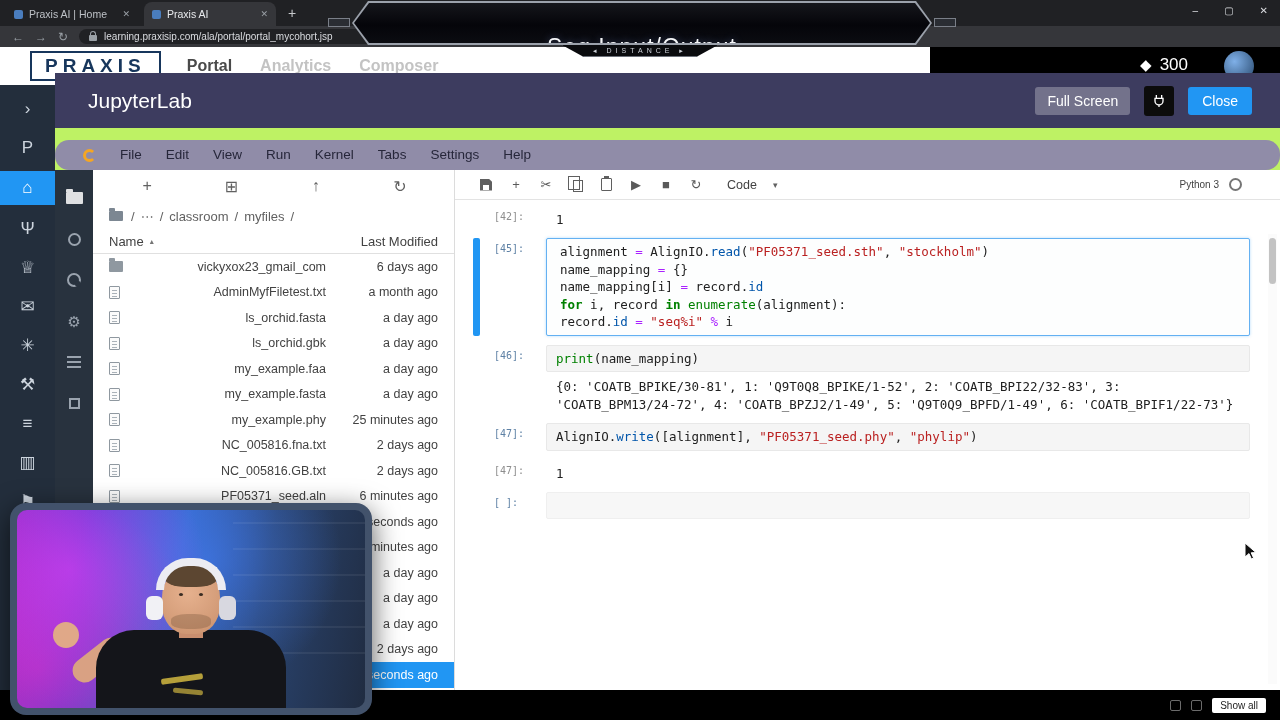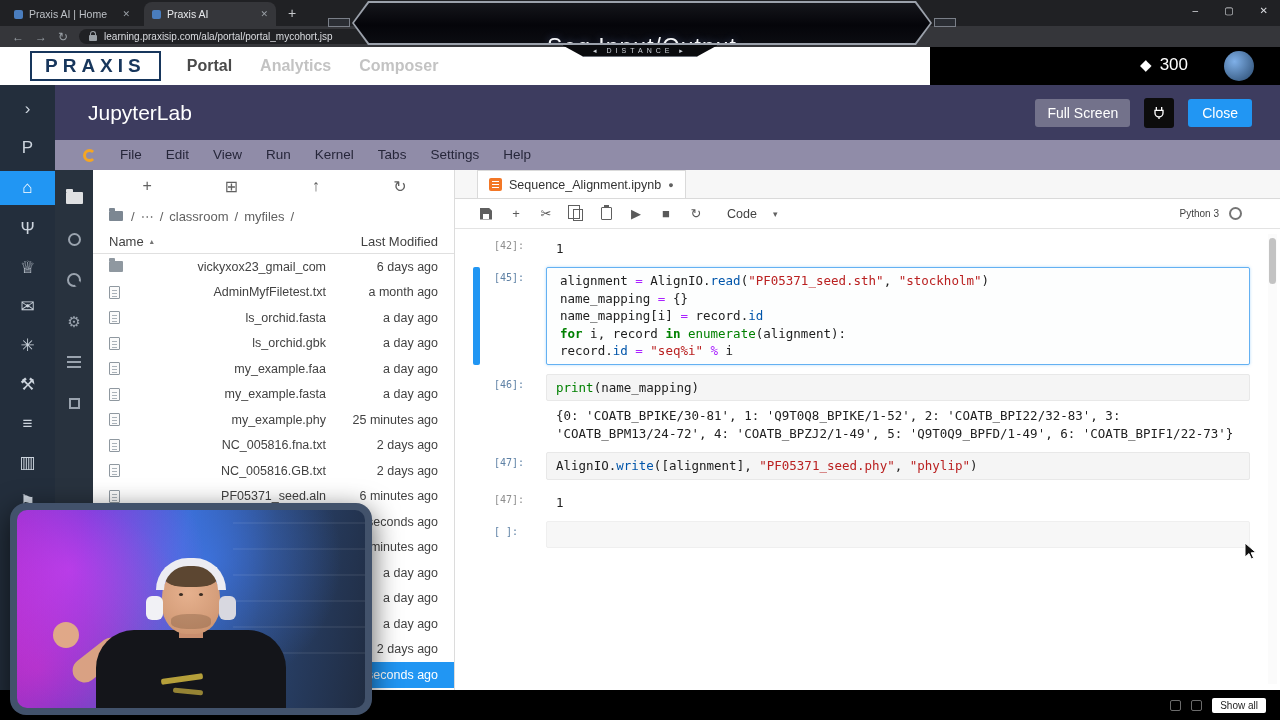--- a/index.html
+++ b/index.html
@@ -34,27 +34,27 @@
   .pxhead { position:absolute; left:0; top:47px; width:100%; height:38px; background:#fff; display:flex; align-items:center; }
   .pxlogo { margin-left:30px; border:2px solid #17365c; padding:2px 13px; font-size:19px; font-weight:bold; letter-spacing:5px; color:#17365c; }
   .pxnav { display:flex; gap:28px; margin-left:26px; font-size:16px; font-weight:bold; }
   .pxnav .on { color:#4a4a4a; } .pxnav .off { color:#c3c3c3; }
   .pxdark { position:absolute; right:0; top:0; height:100%; width:350px; background:#000; }
   .points { position:absolute; right:92px; top:8px; display:flex; align-items:center; gap:8px; color:#fff; font-size:17px; }
   .gem { font-size:15px; }
   .avatar { position:absolute; right:26px; top:4px; width:30px; height:30px; border-radius:50%; background:radial-gradient(circle at 35% 35%,#7fb0e8,#27476b); }
 
   
-  .jlhead { position:absolute; left:55px; top:85px; right:0; height:55px; background:#3d3c5f; display:flex; align-items:center; }
+  .jlhead { position:absolute; left:55px; top:73px; right:0; height:55px; background:#3d3c5f; display:flex; align-items:center; }
   .jltitle { margin-left:33px; color:#fff; font-size:21px; }
   .jlbtns { margin-left:auto; margin-right:28px; display:flex; gap:14px; align-items:center; }
   .btn-fs { background:rgba(255,255,255,.28); color:#fff; font-size:14px; padding:6px 12px; border-radius:3px; }
   .btn-pw { width:30px; height:30px; background:#0c0c0c; border-radius:3px; display:flex; align-items:center; justify-content:center; }
   .btn-close { background:#2196f3; color:#fff; font-size:14px; padding:6px 14px; border-radius:3px; }
-  .jlmenu { position:absolute; left:55px; top:140px; right:0; height:30px; background:#908ca8; display:flex; align-items:center; }
+  .jlmenu { position:absolute; left:55px; top:140px; right:0; height:30px; background:#908ca8; display:flex; align-items:center;border-radius:14px; }
   .spinner { width:13px; height:13px; border:3px solid #f5a623; border-right-color:transparent; border-radius:50%; margin:0 12px 0 28px; flex:none; }
   .menu-item { padding:0 12px; font-size:13.5px; color:#26263a; line-height:30px; }
 
   
   .pxrail { position:absolute; left:0; top:85px; width:55px; bottom:0; background:#232e3c; display:flex; flex-direction:column; align-items:center; padding-top:8px; gap:8px; }
   .rail-btn { width:100%; height:31px; display:flex; align-items:center; justify-content:center; color:#cdd5de; font-size:17px; }
   .rail-btn.active { background:#2196f3; color:#fff; height:34px; }
 
   
   .jlbody { position:absolute; left:55px; top:170px; right:0; bottom:30px; background:#fff; display:flex; }
@@ -453,27 +453,20 @@
             <div class="fname">
               <div class="f-ic file"></div>
               <span class="fname-text"></span>
             </div>
             <div class="fmod">seconds ago</div>
           </div>
         </div>
     </div>
 
     <div class="notebook">
-      <div class="nbtabs">
-        <div class="nbtab">
-          <span class="nbicon"></span>
-          <span>Sequence_Alignment.ipynb</span>
-          <span class="dirty">●</span>
-        </div>
-      </div>
       <div class="nbtoolbar">
         <div id="nbt-icons">
             <div class="nbt-btn">
               <div class="ic-floppy"></div>
             </div>
             <div class="nbt-btn">
               <span class="nbt-glyph">+</span>
             </div>
             <div class="nbt-btn">
               <span class="nbt-glyph">✂</span>

